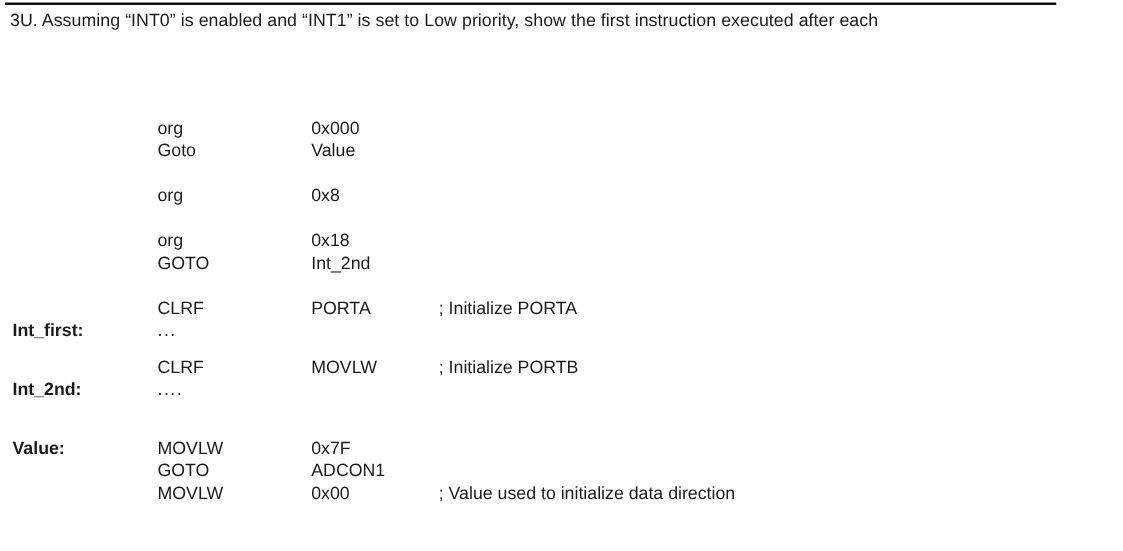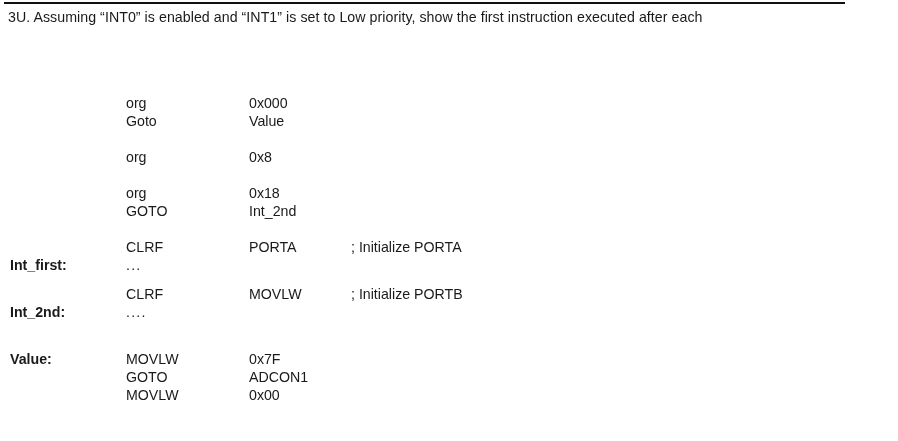--- a/index.html
+++ b/index.html
@@ -124,16 +124,16 @@
       <div class="code-row gap"></div>
       <div class="code-row"><span class="col-label">Int_first:</span><span class="col-mnemonic">CLRF</span><span class="col-operand">PORTA</span><span class="col-comment">; Initialize PORTA</span></div>
       <div class="code-row"><span class="ellipsis">...</span></div>
       <div class="code-row gap-small"></div>
       <div class="code-row"><span class="col-label">Int_2nd:</span><span class="col-mnemonic">CLRF</span><span class="col-operand">MOVLW</span><span class="col-comment">; Initialize PORTB</span></div>
       <div class="code-row"><span class="ellipsis">....</span></div>
       <div class="code-row gap-small"></div>
       <div class="code-row"><span class="col-label">Value:</span></div>
       <div class="code-row"><span class="col-mnemonic">MOVLW</span><span class="col-operand">0x7F</span></div>
       <div class="code-row"><span class="col-mnemonic">GOTO</span><span class="col-operand">ADCON1</span></div>
-      <div class="code-row"><span class="col-mnemonic">MOVLW</span><span class="col-operand">0x00</span></div>
+      <div class="code-row"><span class="col-mnemonic">MOVLW</span><span class="col-operand">0x00</span><span class="col-comment">; Value used to initialize data direction</span></div>
     </div>
 
 </div>
 
 </body></html>

